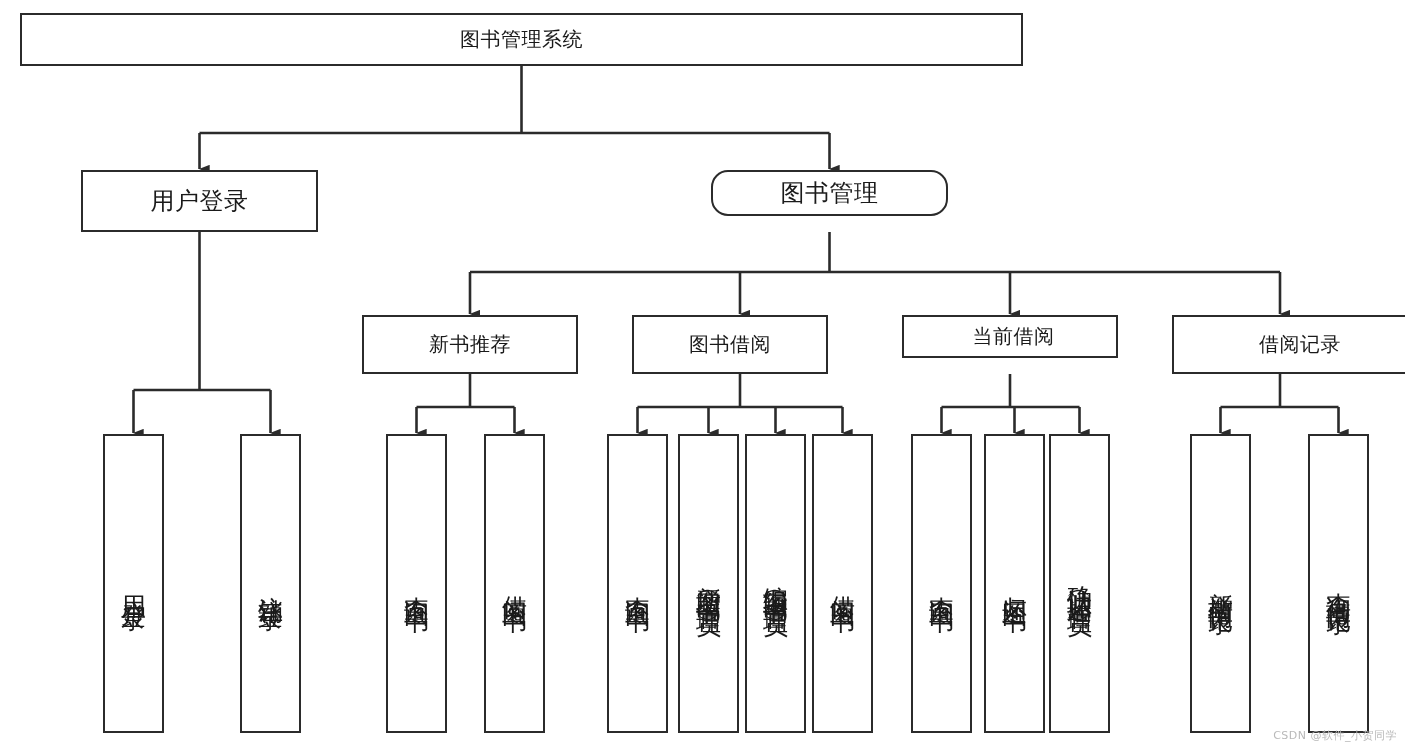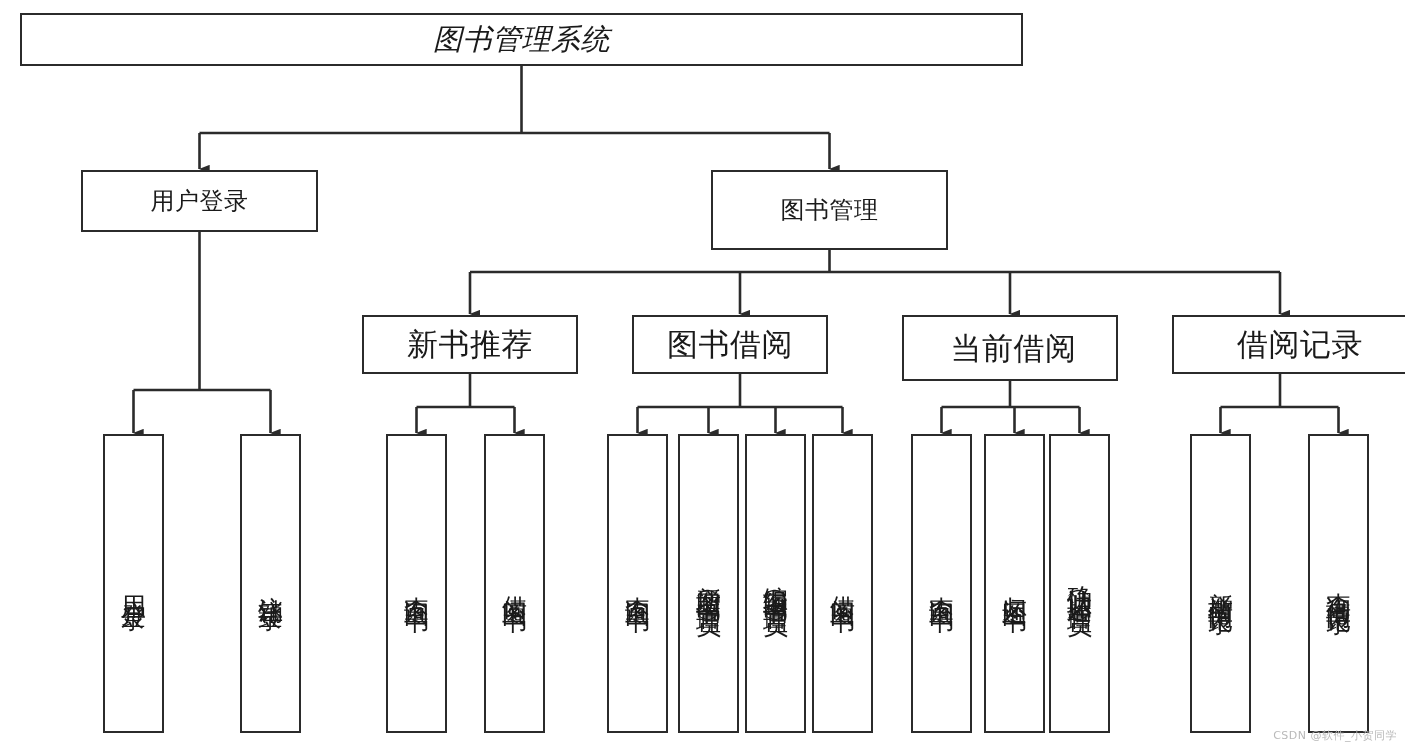--- a/index.html
+++ b/index.html
@@ -36,23 +36,23 @@
     display:block;
     text-align:center;
     line-height:1.12;
     white-space:pre;
   }
   
   .node.h .node-label{
     font-size:25px;
     letter-spacing:0.5px;
   }
-  .node.root .node-label{ font-size:29px;font-style:italic; }
+  .node.root .node-label{ font-size:20px; }
   .node.lvl2 .node-label{ font-size:24px; }
-  .node.lvl3 .node-label{ font-size:31px; }
+  .node.lvl3 .node-label{ font-size:20px; }
   
   .node.v{
     align-items:center;
     justify-content:center;
     padding:4px 0;
   }
   .node.v .node-label{
     writing-mode:vertical-rl;
     text-orientation:upright;
     font-size:25px;
@@ -120,30 +120,30 @@
       </g>
   </svg>
 
   <div id="nodes">
       <div class="node h root" id="node-root" style="left: 20px; top: 13px; width: 1003px; height: 53px;">
         <span class="node-label">图书管理系统</span>
       </div>
       <div class="node h lvl2" id="node-user-login" style="left: 81px; top: 170px; width: 237px; height: 62px;">
         <span class="node-label">用户登录</span>
       </div>
-      <div class="node h lvl2" id="node-book-manage" style="left: 711px; top: 170px; width: 237px; height: 80px;">
+      <div class="node h lvl2" id="node-book-manage" style="left: 711px; top: 170px; width: 237px; height: 46px; border-radius: 17px;">
         <span class="node-label">图书管理</span>
       </div>
       <div class="node h lvl3" id="node-new-book-rec" style="left: 362px; top: 315px; width: 216px; height: 59px;">
         <span class="node-label">新书推荐</span>
       </div>
       <div class="node h lvl3" id="node-book-borrow" style="left: 632px; top: 315px; width: 196px; height: 59px;">
         <span class="node-label">图书借阅</span>
       </div>
-      <div class="node h lvl3" id="node-current-borrow" style="left: 902px; top: 315px; width: 216px; height: 66px; padding-left: 7px;">
+      <div class="node h lvl3" id="node-current-borrow" style="left: 902px; top: 315px; width: 216px; height: 43px; padding-left: 7px;">
         <span class="node-label">当前借阅</span>
       </div>
       <div class="node h lvl3" id="node-borrow-record" style="left: 1172px; top: 315px; width: 256px; height: 59px;">
         <span class="node-label">借阅记录</span>
       </div>
       <div class="node v leaf" id="node-leaf-user-login" style="left: 103px; top: 434px; width: 61px; height: 299px;">
         <span class="node-label">用户登录</span>
       </div>
       <div class="node v leaf" id="node-leaf-user-logout" style="left: 240px; top: 434px; width: 61px; height: 299px;">
         <span class="node-label">注销登录</span>

